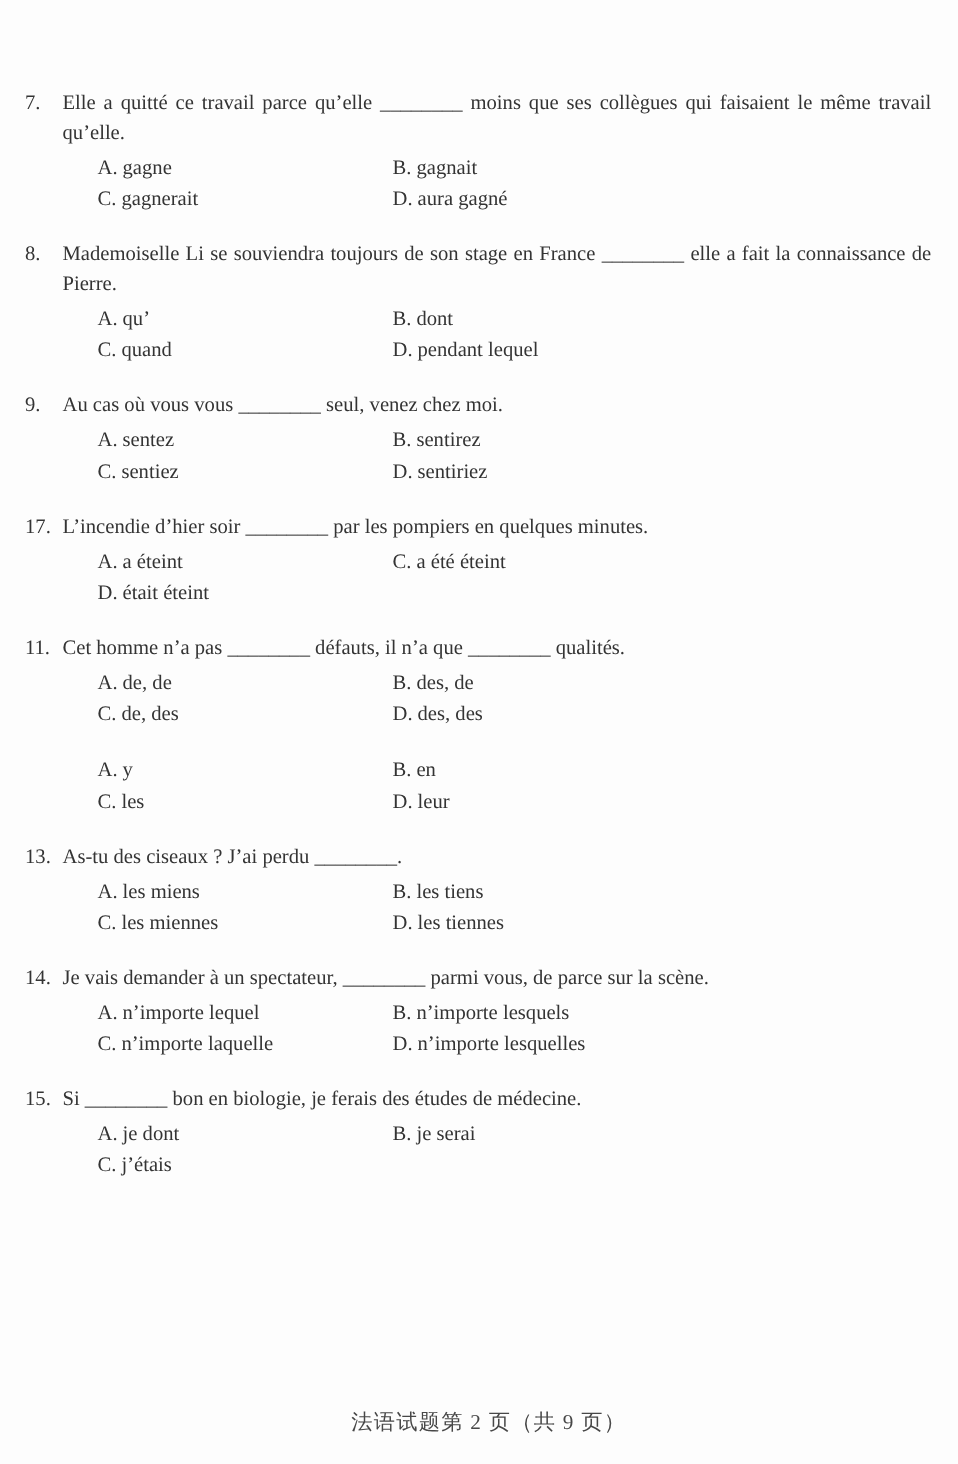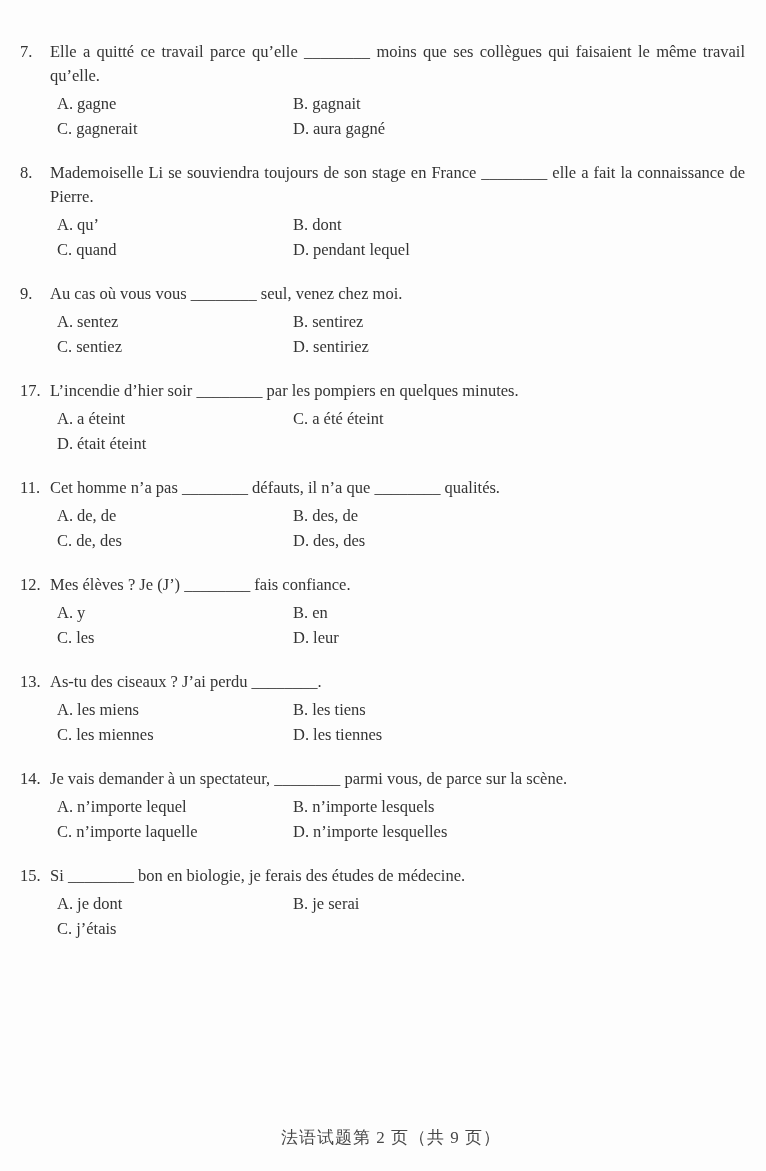--- a/index.html
+++ b/index.html
@@ -9,39 +9,39 @@
   body {
     width: 766px;
     height: 1171px;
     background: #fdfdfd;
     font-family: "Liberation Serif", serif;
     color: #343434;
     position: relative;
     overflow: hidden;
   }
   .content {
-    padding-top: 40px;
+    padding-top: 70px;
   }
   .question {
     margin: 0 21px 20px 0;
   }
   .stem {
     margin: 0 0 3px 50px;
     text-indent: -30px;
     font-size: 16.5px;
     line-height: 24px;
     text-align: justify;
   }
   .qnum {
     display: inline-block;
     width: 30px;
     text-indent: 0;
   }
   .options {
-    margin-left: 57px;
+    margin-left: 78px;
     display: grid;
     grid-template-columns: 236px 1fr;
     font-size: 16.5px;
     line-height: 25px;
   }
   .okey {
     margin-right: 4px;
   }
   .footer {
     position: absolute;
@@ -102,21 +102,20 @@
     <p class="stem"><span class="qnum">11.</span><span>Cet homme n’a pas ________ défauts, il n’a que ________ qualités.</span></p>
     <div class="options">
       <div class="option"><span class="okey">A.</span><span>de, de</span></div>
       <div class="option"><span class="okey">B.</span><span>des, de</span></div>
       <div class="option"><span class="okey">C.</span><span>de, des</span></div>
       <div class="option"><span class="okey">D.</span><span>des, des</span></div>
     </div>
   </div>
 
   <div class="question">
-    <p class="stem"><span class="qnum">12.</span><span>Mes élèves ? Je (J’) ________ fais confiance.</span></p>
     <div class="options">
       <div class="option"><span class="okey">A.</span><span>y</span></div>
       <div class="option"><span class="okey">B.</span><span>en</span></div>
       <div class="option"><span class="okey">C.</span><span>les</span></div>
       <div class="option"><span class="okey">D.</span><span>leur</span></div>
     </div>
   </div>
 
   <div class="question">
     <p class="stem"><span class="qnum">13.</span><span>As-tu des ciseaux ? J’ai perdu ________.</span></p>

